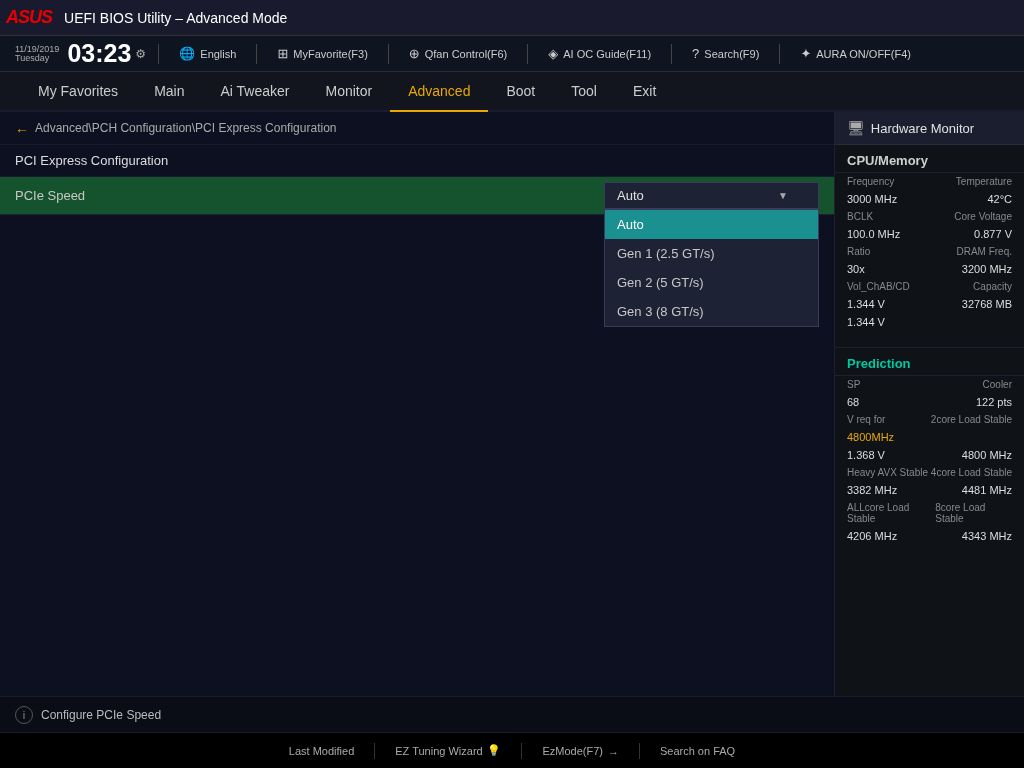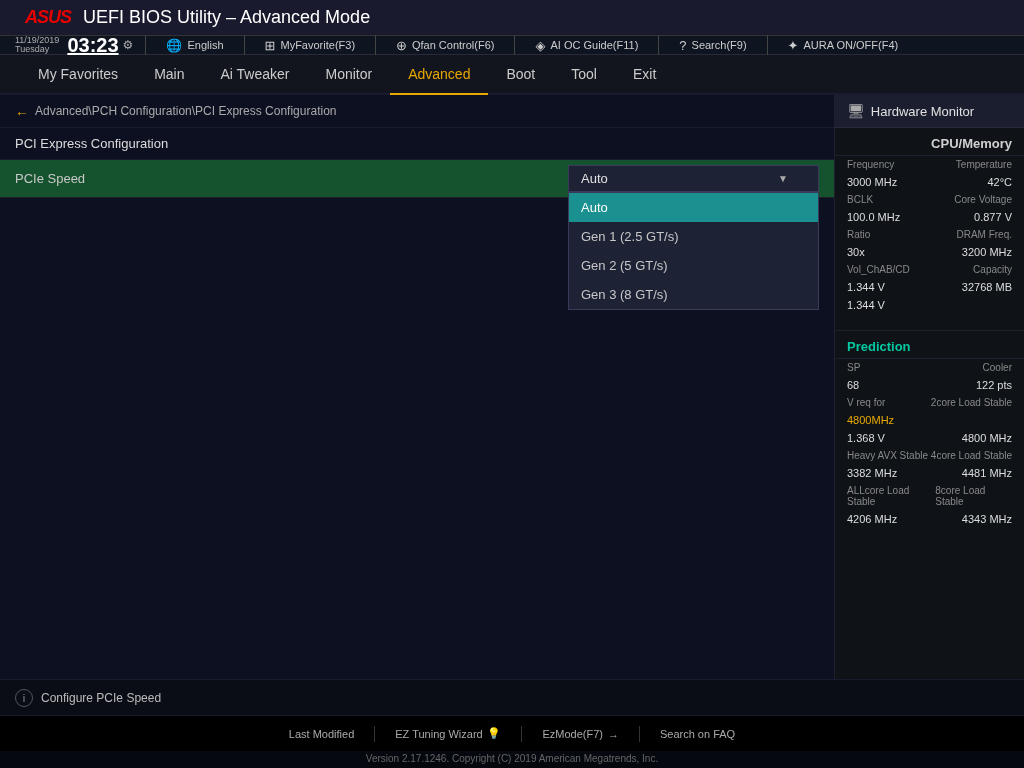--- a/index.html
+++ b/index.html
@@ -25,45 +25,45 @@
       opacity: 0.8;
       z-index: 0;
     }
 
     
     .header {
       background: #1a1a2e;
       height: 36px;
       display: flex;
       align-items: center;
-      padding: 0 25px;
+      padding: 0 6px;
       border-bottom: 1px solid #333;
       position: relative;
       z-index: 10;
     }
 
     .asus-logo {
       color: #e60000;
       font-weight: 900;
       font-size: 18px;
       font-style: italic;
       letter-spacing: -1px;
       margin-right: 12px;
     }
 
     .header-title {
       color: #ffffff;
-      font-size: 18px;
+      font-size: 14px;
       font-weight: 400;
     }
 
     
     .topbar {
       background: #0f1520;
-      height: 19px;
+      height: 36px;
       display: flex;
       align-items: center;
       padding: 0 15px;
       border-bottom: 1px solid #2a2a3a;
       position: relative;
       z-index: 10;
       gap: 0;
     }
 
     .datetime {
@@ -78,25 +78,24 @@
       line-height: 1;
     }
 
     .time-display {
       display: flex;
       align-items: center;
       gap: 4px;
     }
 
     .time-text {
-      font-size: 20px;
+      font-size: 25px;
       font-weight: bold;
       color: #ffffff;
       line-height: 1;
-      text-decoration: underline;
     }
 
     .gear-icon-time {
       color: #aaa;
       font-size: 12px;
     }
 
     .topbar-divider {
       width: 1px;
       height: 20px;
@@ -207,21 +206,21 @@
     }
 
     .settings-label {
       font-size: 13px;
       color: #c8c8c8;
       flex: 1;
     }
 
     .dropdown-container {
       position: relative;
-      width: 251px;
+      width: 215px;
     }
 
     .dropdown-selected {
       background: #1e2235;
       border: 1px solid #3a3a5a;
       color: #e0e0e0;
       font-size: 13px;
       padding: 5px 30px 5px 12px;
       width: 100%;
       cursor: pointer;
@@ -282,21 +281,20 @@
       font-size: 14px;
       color: #aaa;
     }
 
     .hw-section-title {
       padding: 8px 12px 4px;
       font-size: 13px;
       font-weight: 600;
       color: #d0d0d0;
       border-bottom: 1px solid #1e2030;
-      text-align: right;
     }
 
     .hw-row {
       display: flex;
       justify-content: space-between;
       padding: 3px 12px;
     }
 
     .hw-label {
       font-size: 10px;

